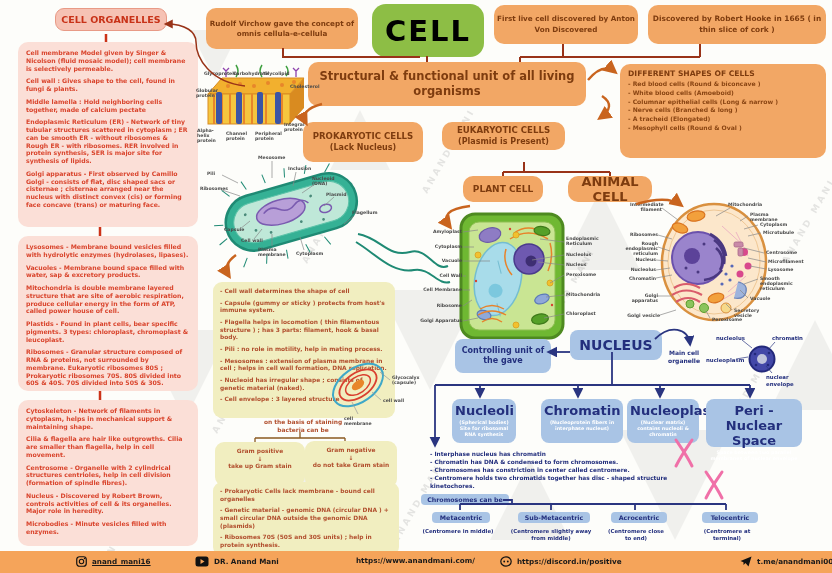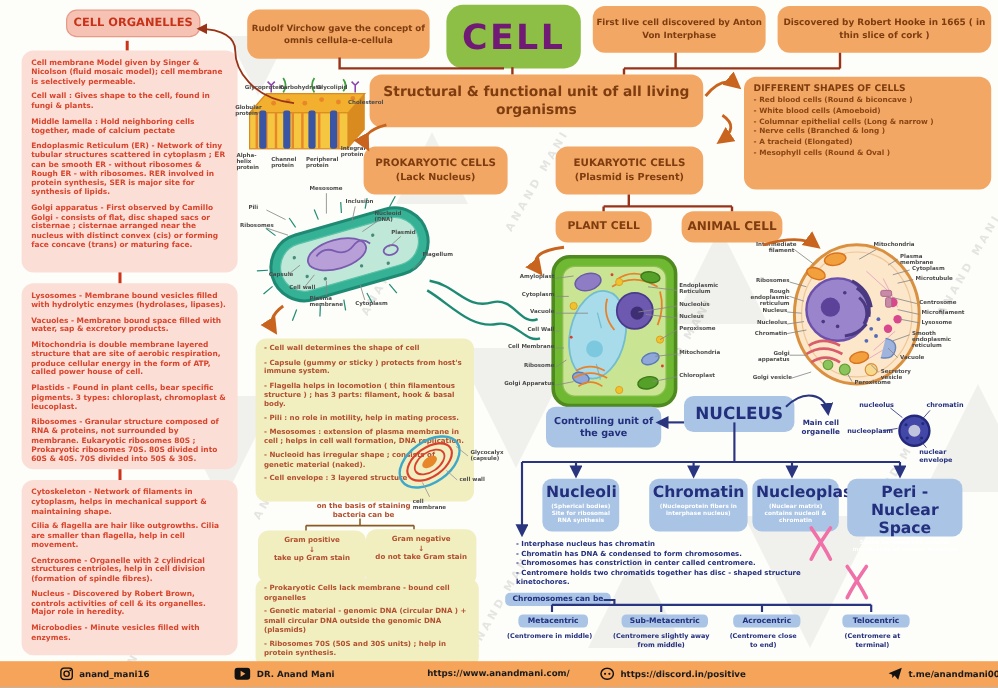--- a/index.html
+++ b/index.html
@@ -86,24 +86,24 @@
     <p>Cilia &amp; flagella are hair like outgrowths. Cilia are smaller than flagella, help in cell movement.</p>
     <p>Centrosome - Organelle with 2 cylindrical structures centrioles, help in cell division (formation of spindle fibres).</p>
     <p>Nucleus - Discovered by Robert Brown, controls activities of cell &amp; its organelles. Major role in heredity.</p>
     <p>Microbodies - Minute vesicles filled with enzymes.</p>
   </div>
 
   <div class="abs orange-box" style="left:206px;top:8px;width:152px;height:41px;font-size:7.2px;line-height:1.35;">
       <span>Rudolf Virchow gave the concept of omnis cellula-e-cellula</span>
     </div>
   <div class="abs" style="left:372px;top:4px;width:112px;height:53px;background:#8DBE45;border-radius:14px;display:flex;align-items:center;justify-content:center;z-index:2;">
-    <span style="font-size:29px;font-weight:bold;color:#701a75;letter-spacing:2px;">CELL</span>
+    <span style="font-size:29px;font-weight:bold;color:#000000;letter-spacing:2px;">CELL</span>
   </div>
   <div class="abs orange-box" style="left:494px;top:5px;width:144px;height:39px;font-size:7.2px;line-height:1.4;">
-      <span>First live cell discovered by Anton Von Interphase</span>
+      <span>First live cell discovered by Anton Von Discovered</span>
     </div>
   <div class="abs orange-box" style="left:648px;top:5px;width:178px;height:39px;font-size:7.4px;line-height:1.4;">
       <span>Discovered by Robert Hooke in 1665 ( in thin slice of cork )</span>
     </div>
   <div class="abs orange-box" style="left:308px;top:62px;width:278px;height:44px;font-size:11.5px;line-height:1.3;">
       <span>Structural &amp; functional unit of all living organisms</span>
     </div>
 
   <div class="abs" style="left:620px;top:64px;width:206px;height:94px;background:#F2A765;border-radius:10px;padding:5px 8px;box-sizing:border-box;z-index:2;">
     <div style="font-size:7.6px;font-weight:bold;color:#7E3C0F;">DIFFERENT SHAPES OF CELLS</div>
@@ -114,28 +114,28 @@
       <div>- Nerve cells (Branched &amp; long )</div>
       <div>- A tracheid (Elongated)</div>
       <div>- Mesophyll cells (Round &amp; Oval )</div>
     </div>
   </div>
 
   <div class="abs orange-box" style="left:303px;top:122px;width:120px;height:40px;font-size:8.6px;line-height:1.4;">
     <span>PROKARYOTIC CELLS</span>
     <span style="font-size:8px;">(Lack Nucleus)</span>
   </div>
-  <div class="abs orange-box" style="left:463px;top:122px;width:123px;height:40px;font-size:8.6px;line-height:1.4;">
+  <div class="abs orange-box" style="left:442px;top:122px;width:123px;height:28px;font-size:8.6px;line-height:1.4;">
     <span>EUKARYOTIC CELLS</span>
     <span style="font-size:8px;">(Plasmid is Present)</span>
   </div>
   <div class="abs orange-box" style="left:463px;top:176px;width:80px;height:26px;font-size:9px;">
       <span>PLANT CELL</span>
     </div>
-  <div class="abs orange-box" style="left:568px;top:176px;width:84px;height:26px;font-size:10px;">
+  <div class="abs orange-box" style="left:568px;top:176px;width:84px;height:26px;font-size:13px;">
       <span>ANIMAL CELL</span>
     </div>
 
   <svg class="abs z1" style="left:196px;top:58px;" width="116" height="80">
     <polygon points="12,36 26,20 108,20 94,36" fill="#F2B02E" stroke="#D98B20" stroke-width="1"></polygon>
     <rect x="12" y="36" width="82" height="30" fill="#F5C63F" stroke="#D98B20" stroke-width="1"></rect>
     <polygon points="94,36 108,20 108,50 94,66" fill="#D98B20"></polygon>
     <g stroke="#E8862A" stroke-width="2">
       <line x1="18" y1="36" x2="18" y2="66"></line>
         <line x1="26" y1="36" x2="26" y2="66"></line>
@@ -569,21 +569,21 @@
         <line x1="766" y1="262" x2="748" y2="258"></line>
       <line x1="766" y1="269" x2="750" y2="266"></line>
         <line x1="758" y1="279" x2="744" y2="284"></line>
       <line x1="748" y1="298" x2="740" y2="290"></line>
         <line x1="732" y1="310" x2="726" y2="304"></line>
       <line x1="710" y1="318" x2="706" y2="311"></line>
     </g>
   </svg>
 
   <div class="footer">
-    <div class="fitem" style="left:50px;">
+    <div class="fitem" style="left:76px;text-decoration:underline;">
       <svg width="11" height="11" viewBox="0 0 12 12">
         <rect x="0.8" y="0.8" width="10.4" height="10.4" rx="3" fill="none" stroke="#111" stroke-width="1.3"></rect>
         <circle cx="6" cy="6" r="2.4" fill="none" stroke="#111" stroke-width="1.2"></circle>
         <circle cx="9.3" cy="2.8" r="0.8" fill="#111"></circle>
       </svg>
       <span>anand_mani16</span>
     </div>
     <div class="fitem" style="left:178px;padding-left:17px;">
       <svg width="14" height="11" viewBox="0 0 14 11">
         <rect x="0.5" y="0.5" width="13" height="10" rx="2.5" fill="#111"></rect>

